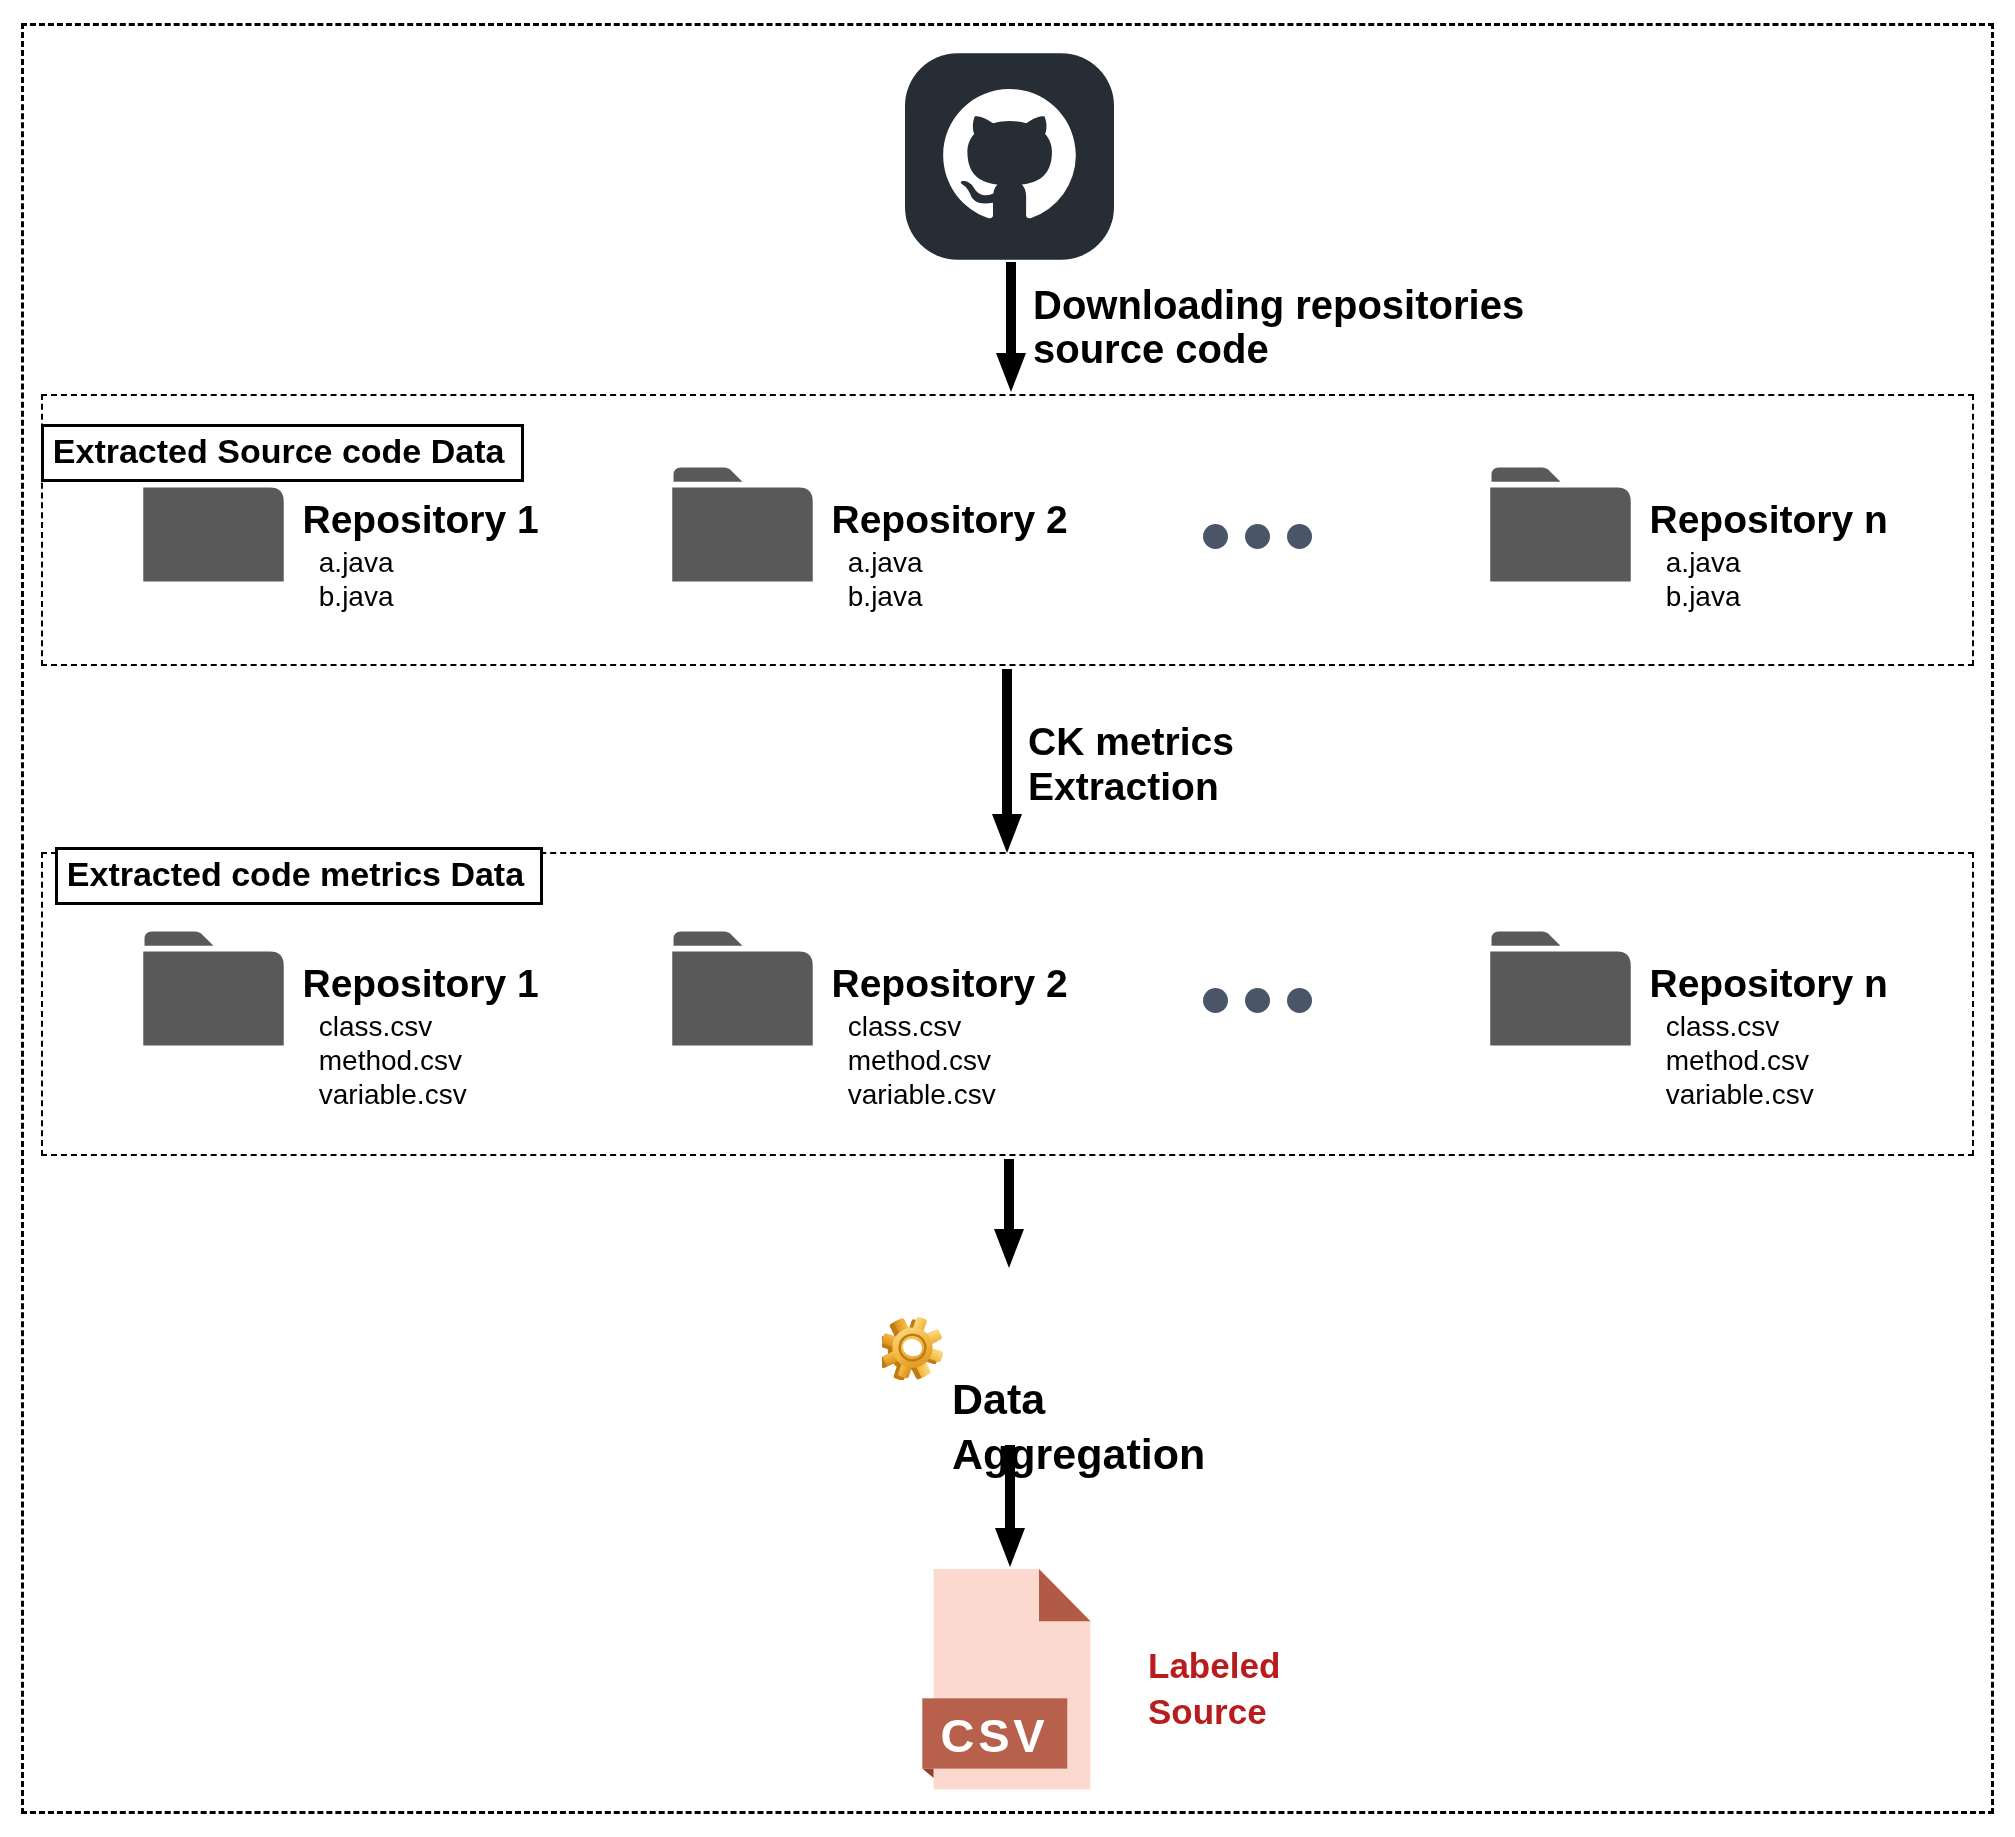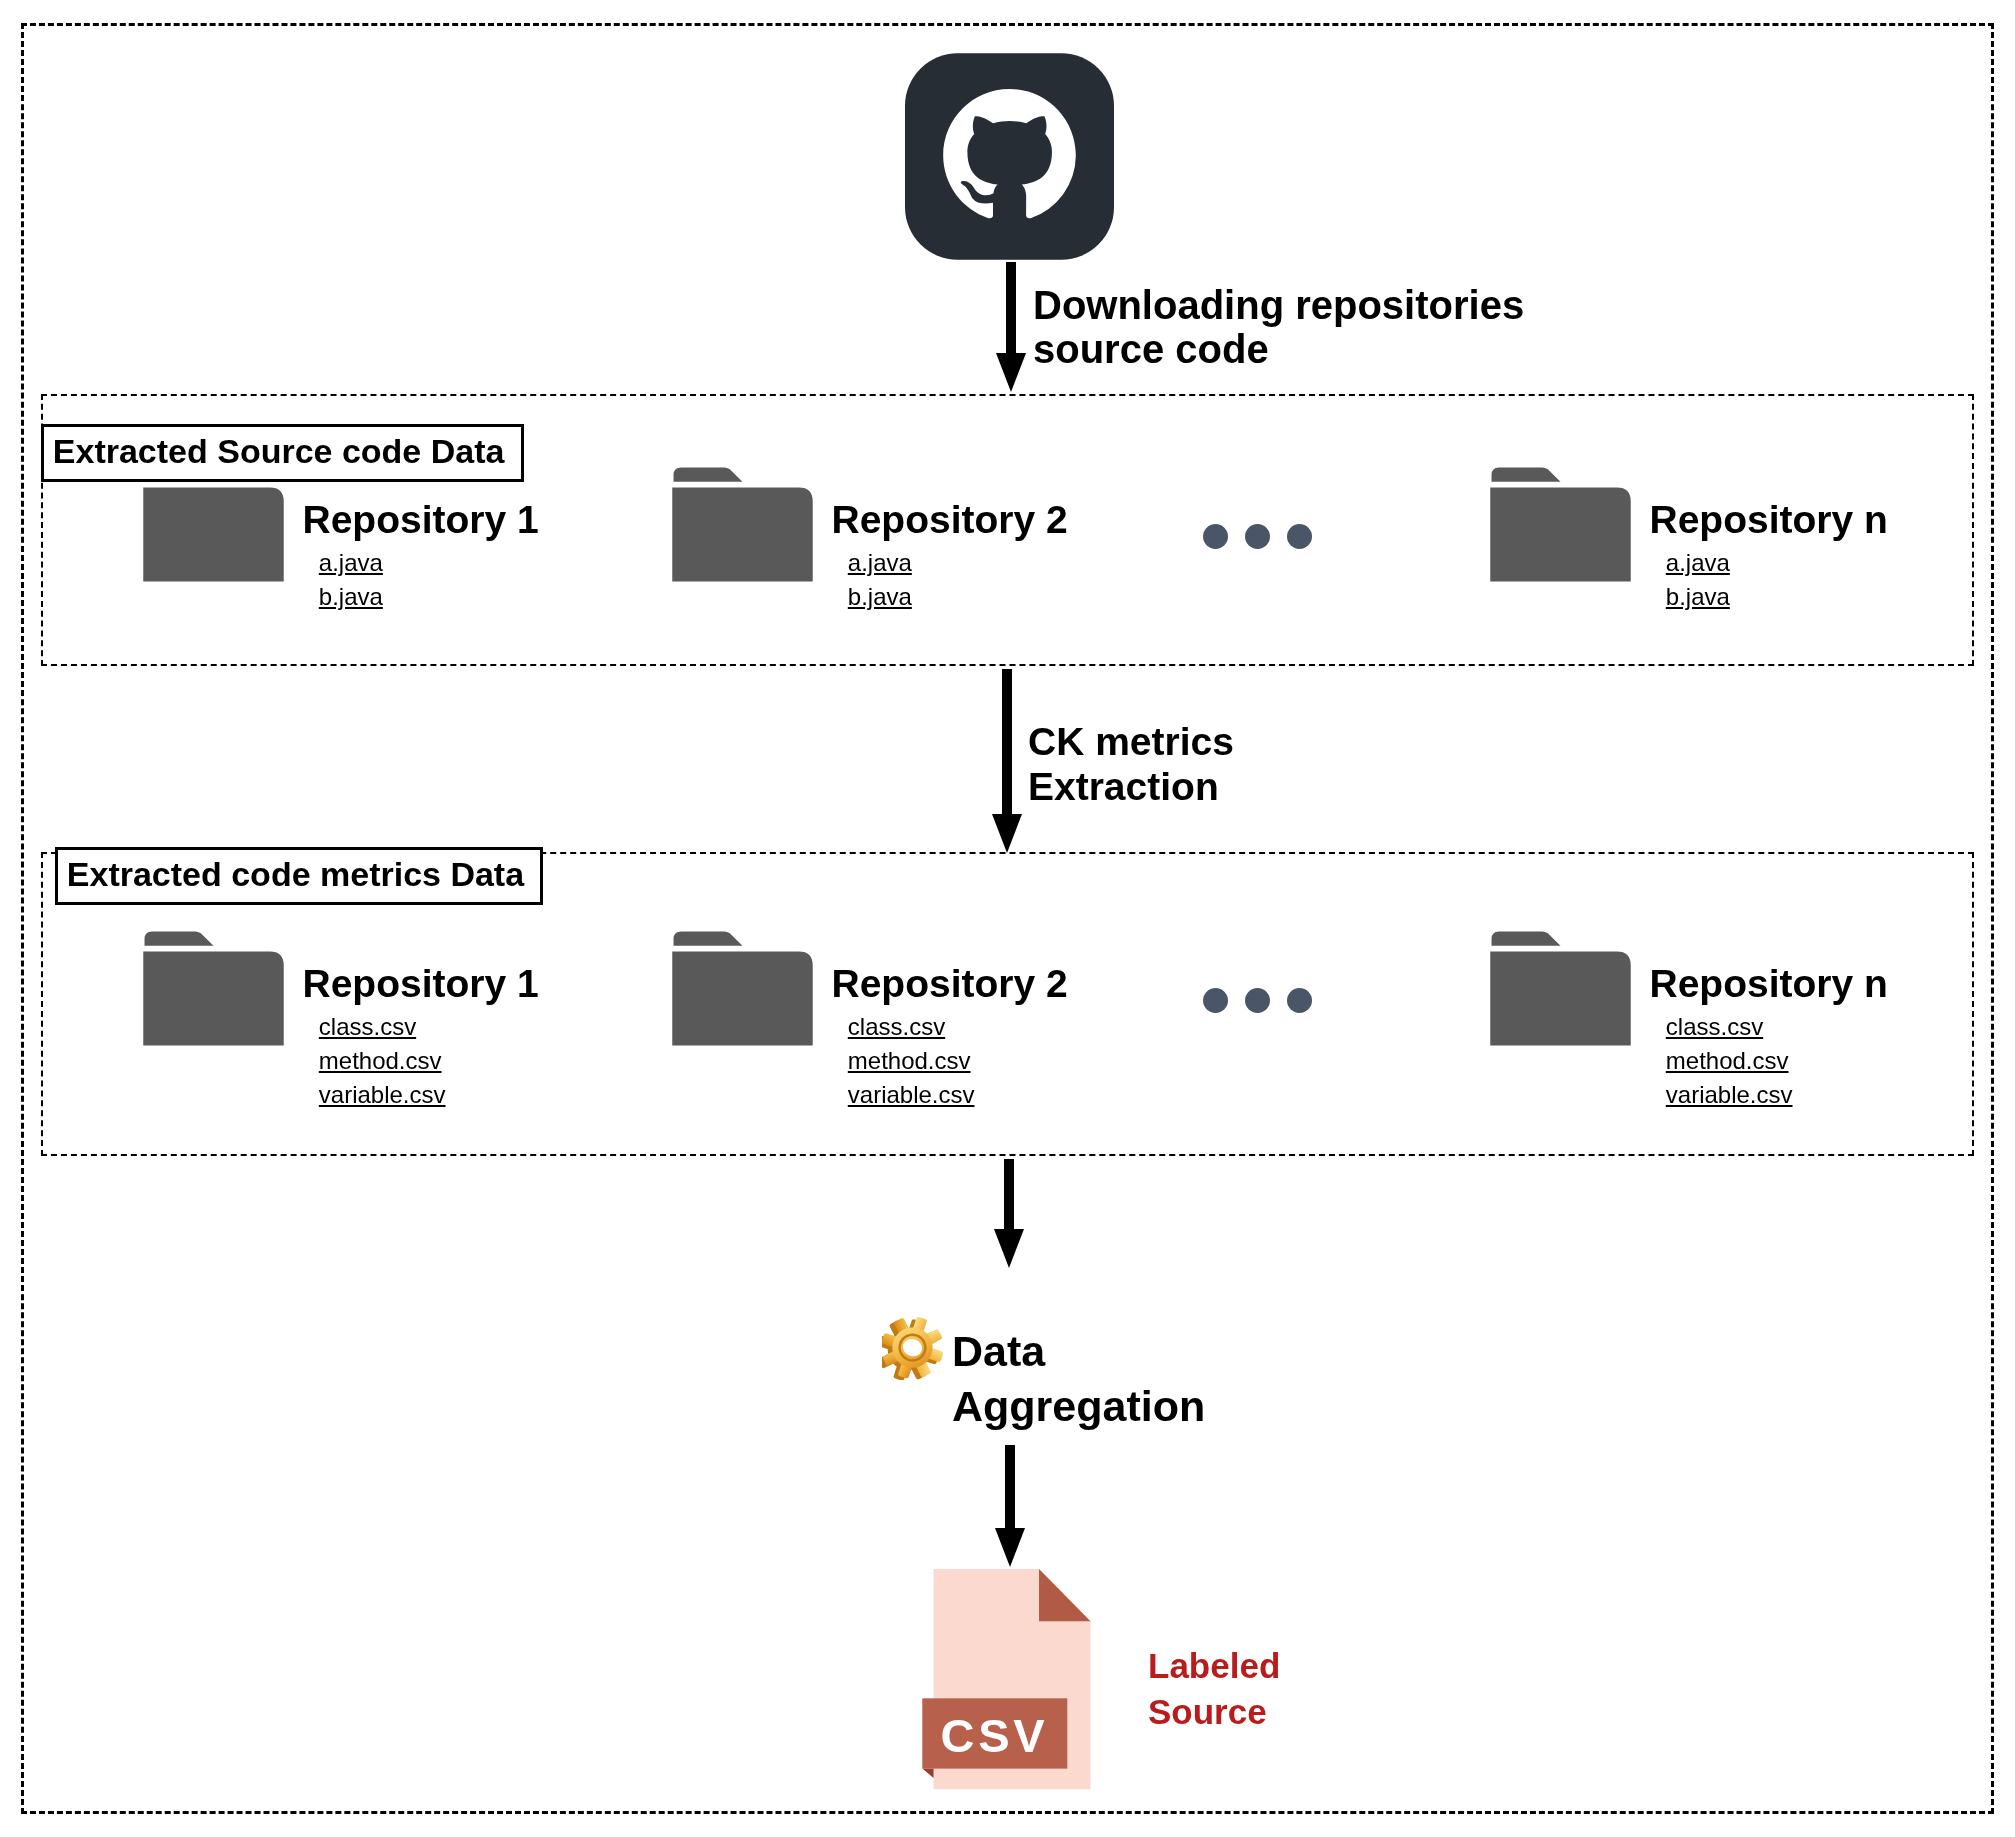--- a/index.html
+++ b/index.html
@@ -21,21 +21,21 @@
   #arrow-ck{left:992px;top:669px;}       #arrow-ck .shaft{height:145px;}
   #arrow-mid{left:994px;top:1159px;}      #arrow-mid .shaft{height:70px;}
   #arrow-out{left:995px;top:1445px;}      #arrow-out .shaft{height:83px;}
 
   
   .caption{position:absolute;font-weight:bold;white-space:nowrap;}
   #caption-download{left:1033px;top:283px;font-size:40px;}
   #caption-download .cap-line{line-height:44px;}
   #caption-ck{left:1028px;top:719px;font-size:39px;}
   #caption-ck .cap-line{line-height:45px;}
-  #caption-agg{left:952px;top:1324px;font-size:43px;}
+  #caption-agg{left:952px;top:1372px;font-size:43px;}
   #caption-agg .cap-line{line-height:55px;}
   #caption-labeled{left:1148px;top:1643px;font-size:35px;color:#b91c1c;}
   #caption-labeled .cap-line{line-height:46px;}
 
   
   .section-box{position:absolute;left:41px;width:1933px;border:2.5px dashed #000;box-sizing:border-box;}
   #box-source{top:394px;height:272px;}
   #box-metrics{top:852px;height:304px;}
   .section-label{
     position:absolute;background:#fff;border:3.1px solid #000;z-index:3;
@@ -43,21 +43,21 @@
   }
   #label-source{left:41px;top:388px;margin-top:36px;}
   #label-metrics{left:55px;top:847px;}
 
   
   .repo{position:absolute;display:flex;gap:17.5px;z-index:2;}
   .repo .folder-svg{width:143px;height:117px;flex:0 0 auto;}
   .repo .repo-text{padding-top:38px;}
   .repo .repo-title{font-size:39px;font-weight:bold;line-height:31px;white-space:nowrap;}
   .repo .repo-files{margin:11.3px 0 0 16.3px;}
-  .repo .repo-file{font-size:24px;line-height:34px;white-space:nowrap;text-decoration:underline;}
+  .repo .repo-file{font-size:28px;line-height:34px;white-space:nowrap;}
   #repo-s1{left:142px;top:466px;} #repo-s2{left:671px;top:466px;} #repo-s3{left:1489px;top:466px;}
   #repo-m1{left:142px;top:930px;} #repo-m2{left:671px;top:930px;} #repo-m3{left:1489px;top:930px;}
 
   
   .dots{position:absolute;display:flex;gap:17px;}
   .dot{width:25px;height:25px;border-radius:50%;background:#4a5568;}
   #dots-source{left:1203px;top:524px;}
   #dots-metrics{left:1203px;top:988px;}
 
   

